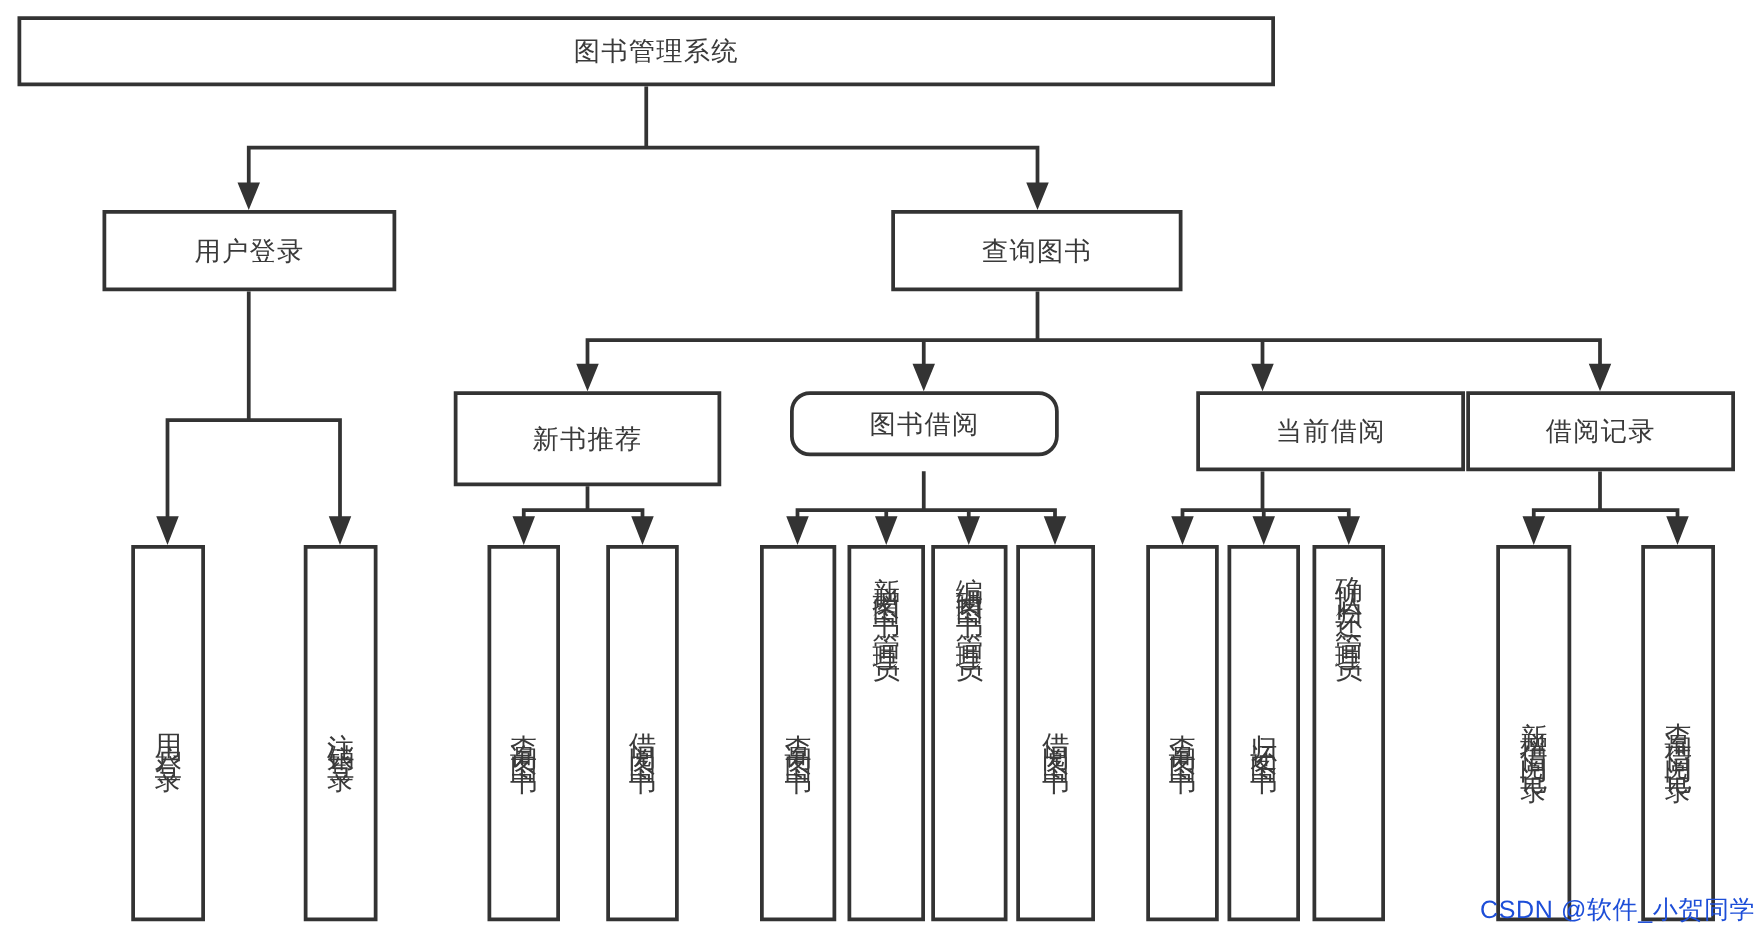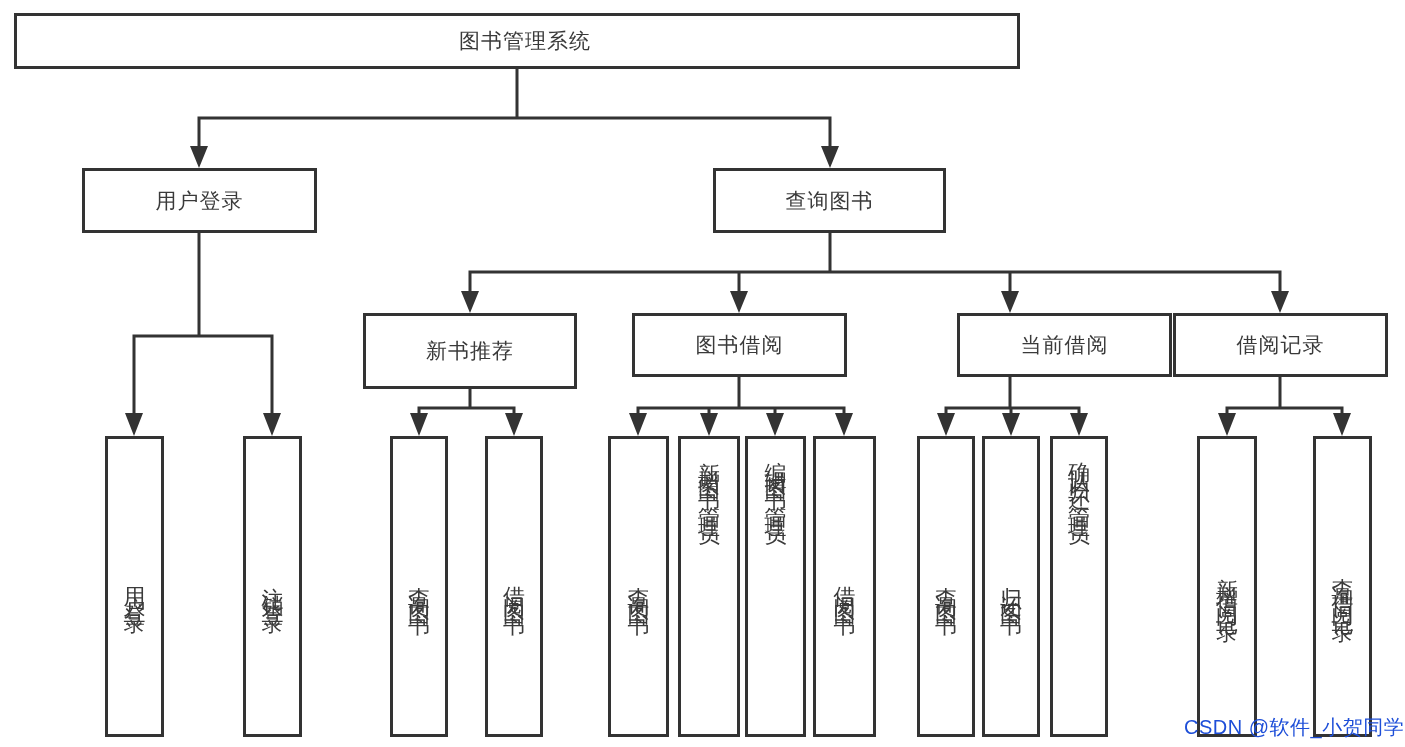--- a/index.html
+++ b/index.html
@@ -125,21 +125,21 @@
              M1218 413 L1236 413 L1227 436 Z
              M1333 413 L1351 413 L1342 436 Z"></path>
   </svg>
 
   <div class="box" style="left:14px; top:13px; width:1006px; height:56px;padding-left:16px;">图书管理系统</div>
 
   <div class="box" style="left:82px; top:168px; width:235px; height:65px;">用户登录</div>
   <div class="box" style="left:713px; top:168px; width:233px; height:65px;">查询图书</div>
 
   <div class="box" style="left:363px; top:313px; width:214px; height:76px;">新书推荐</div>
-  <div class="box" style="left:632px; top:313px; width:215px; height:64px;">图书借阅</div>
+  <div class="box" style="left:632px; top:313px; width:215px; height:52px;border-radius:16px;">图书借阅</div>
   <div class="box" style="left:957px; top:313px; width:215px; height:64px;">当前借阅</div>
   <div class="box" style="left:1173px; top:313px; width:215px; height:64px;">借阅记录</div>
 
   <div class="vbox" style="left:105px; top:436px; width:59px; height:301px;">用户登录</div>
   <div class="vbox" style="left:243px; top:436px; width:59px; height:301px;">注销登录</div>
 
   <div class="vbox" style="left:390px; top:436px; width:58px; height:301px;">查询图书</div>
   <div class="vbox" style="left:485px; top:436px; width:58px; height:301px;">借阅图书</div>
 
   <div class="vbox" style="left:608px; top:436px; width:61px; height:301px;">查询图书</div>

